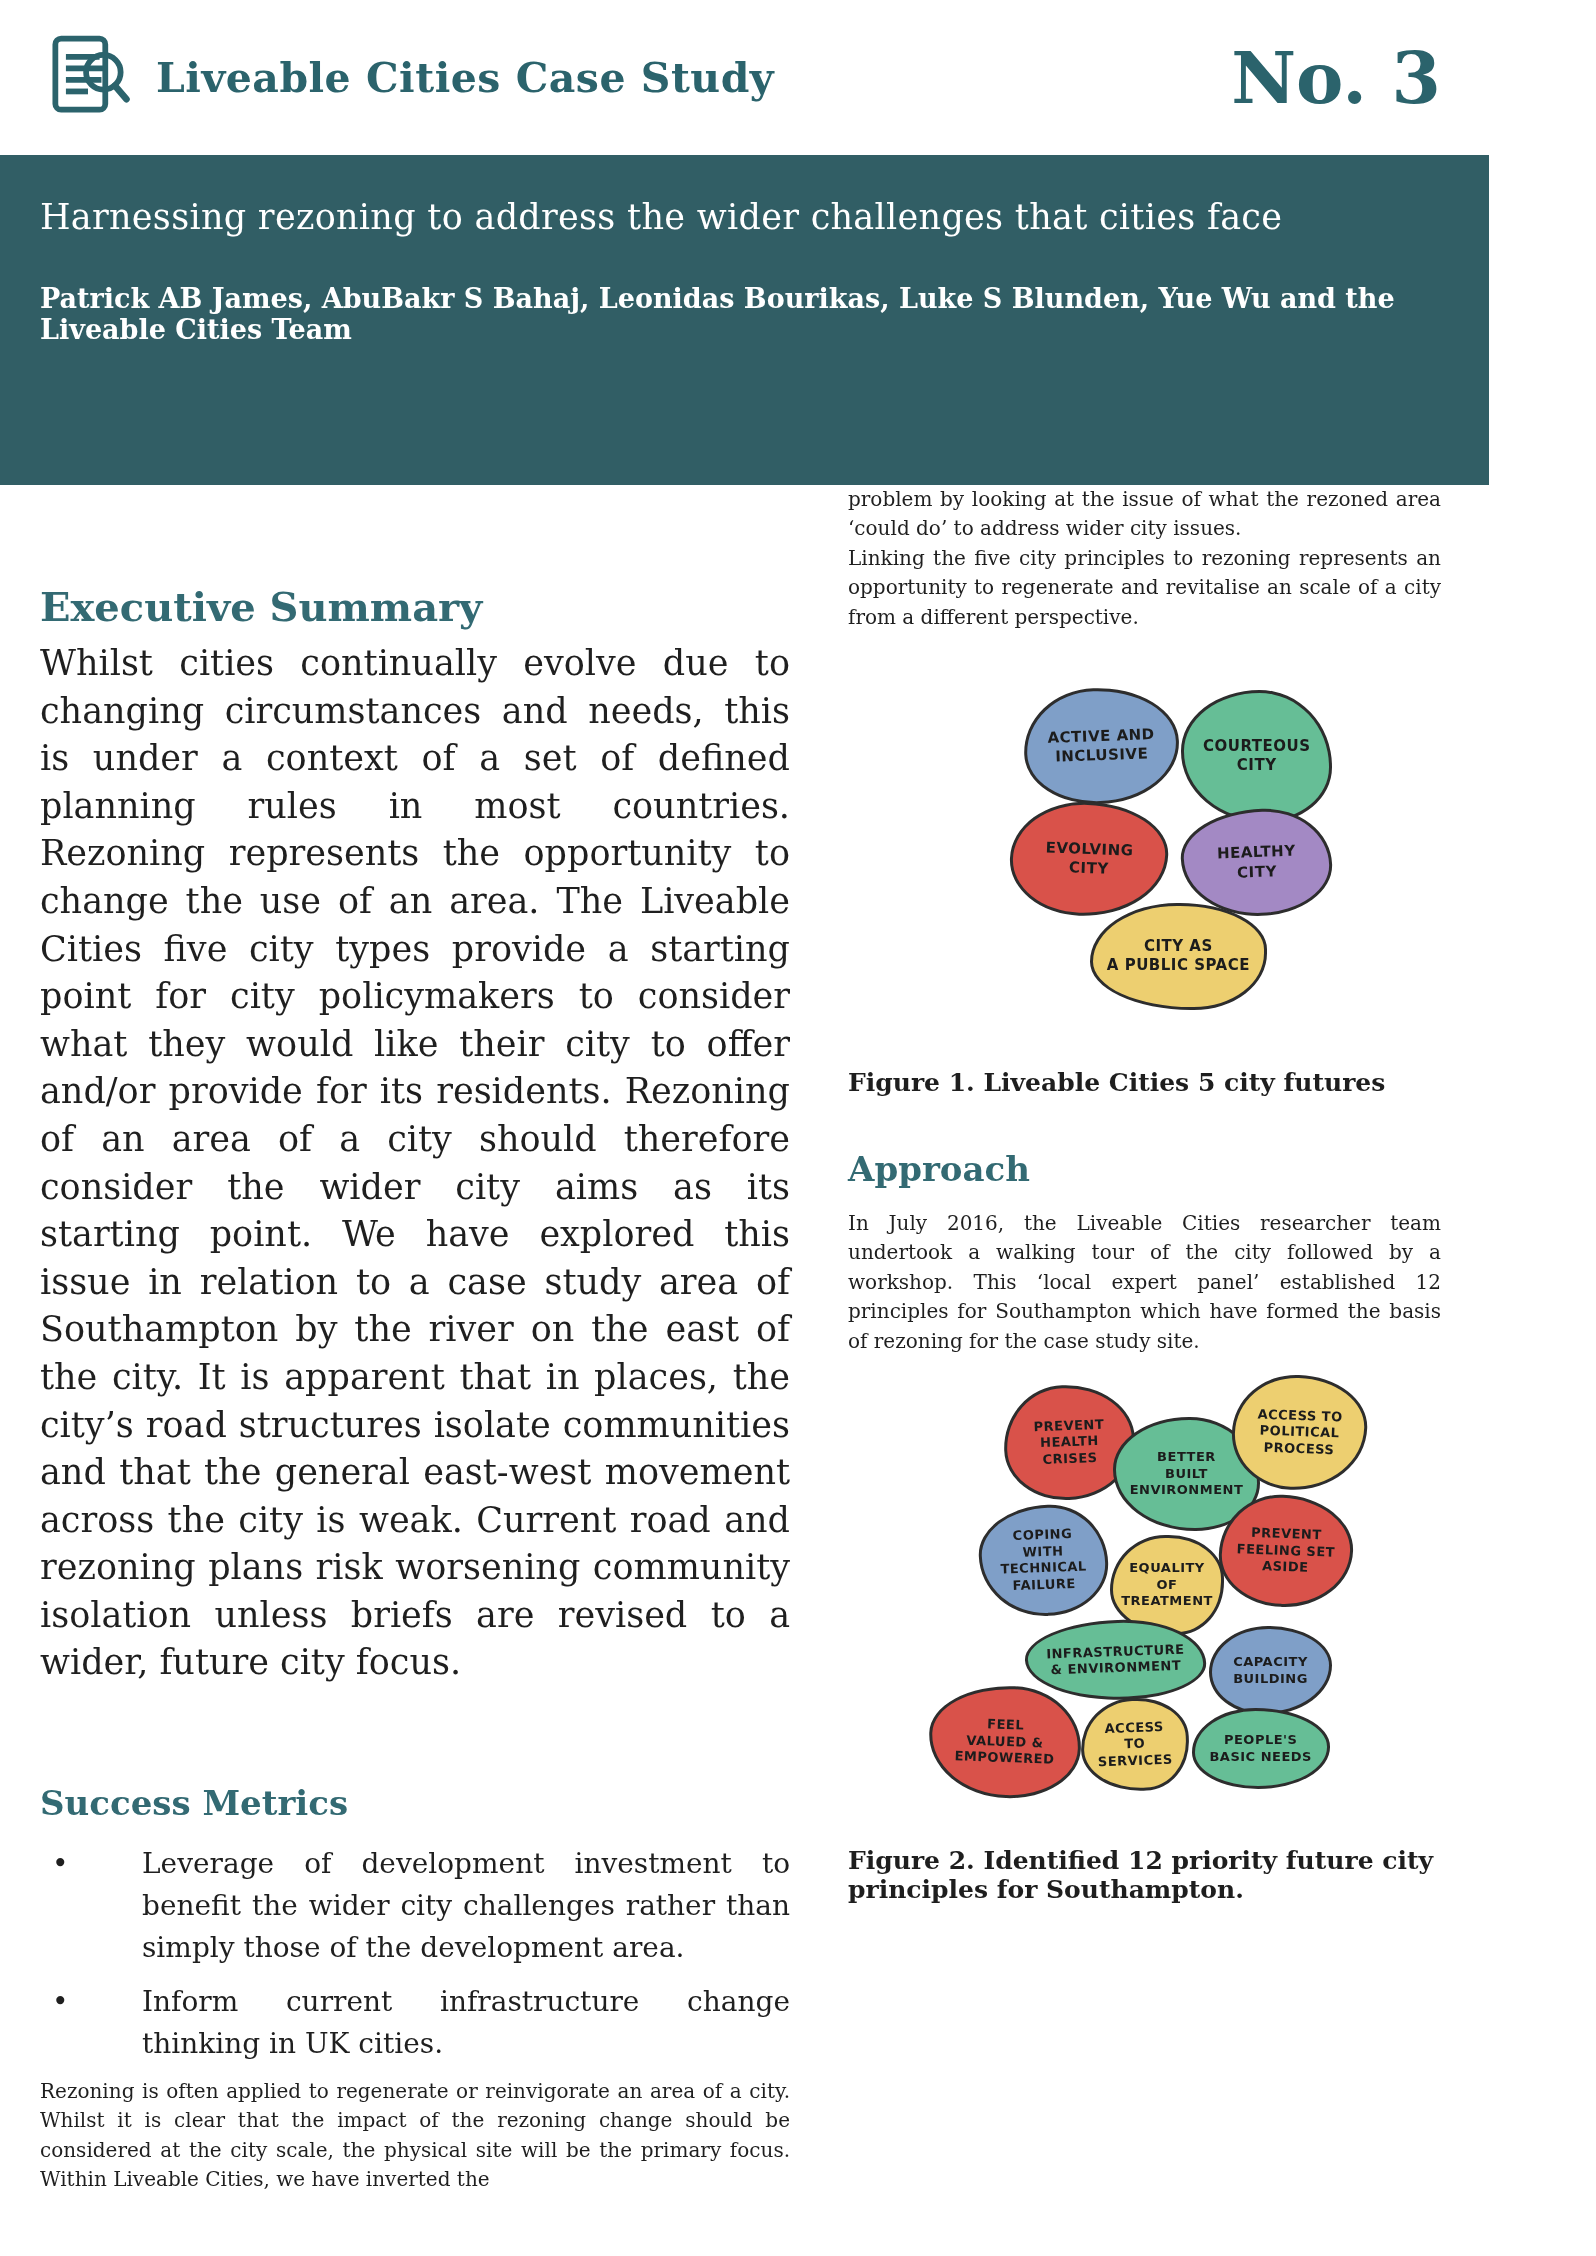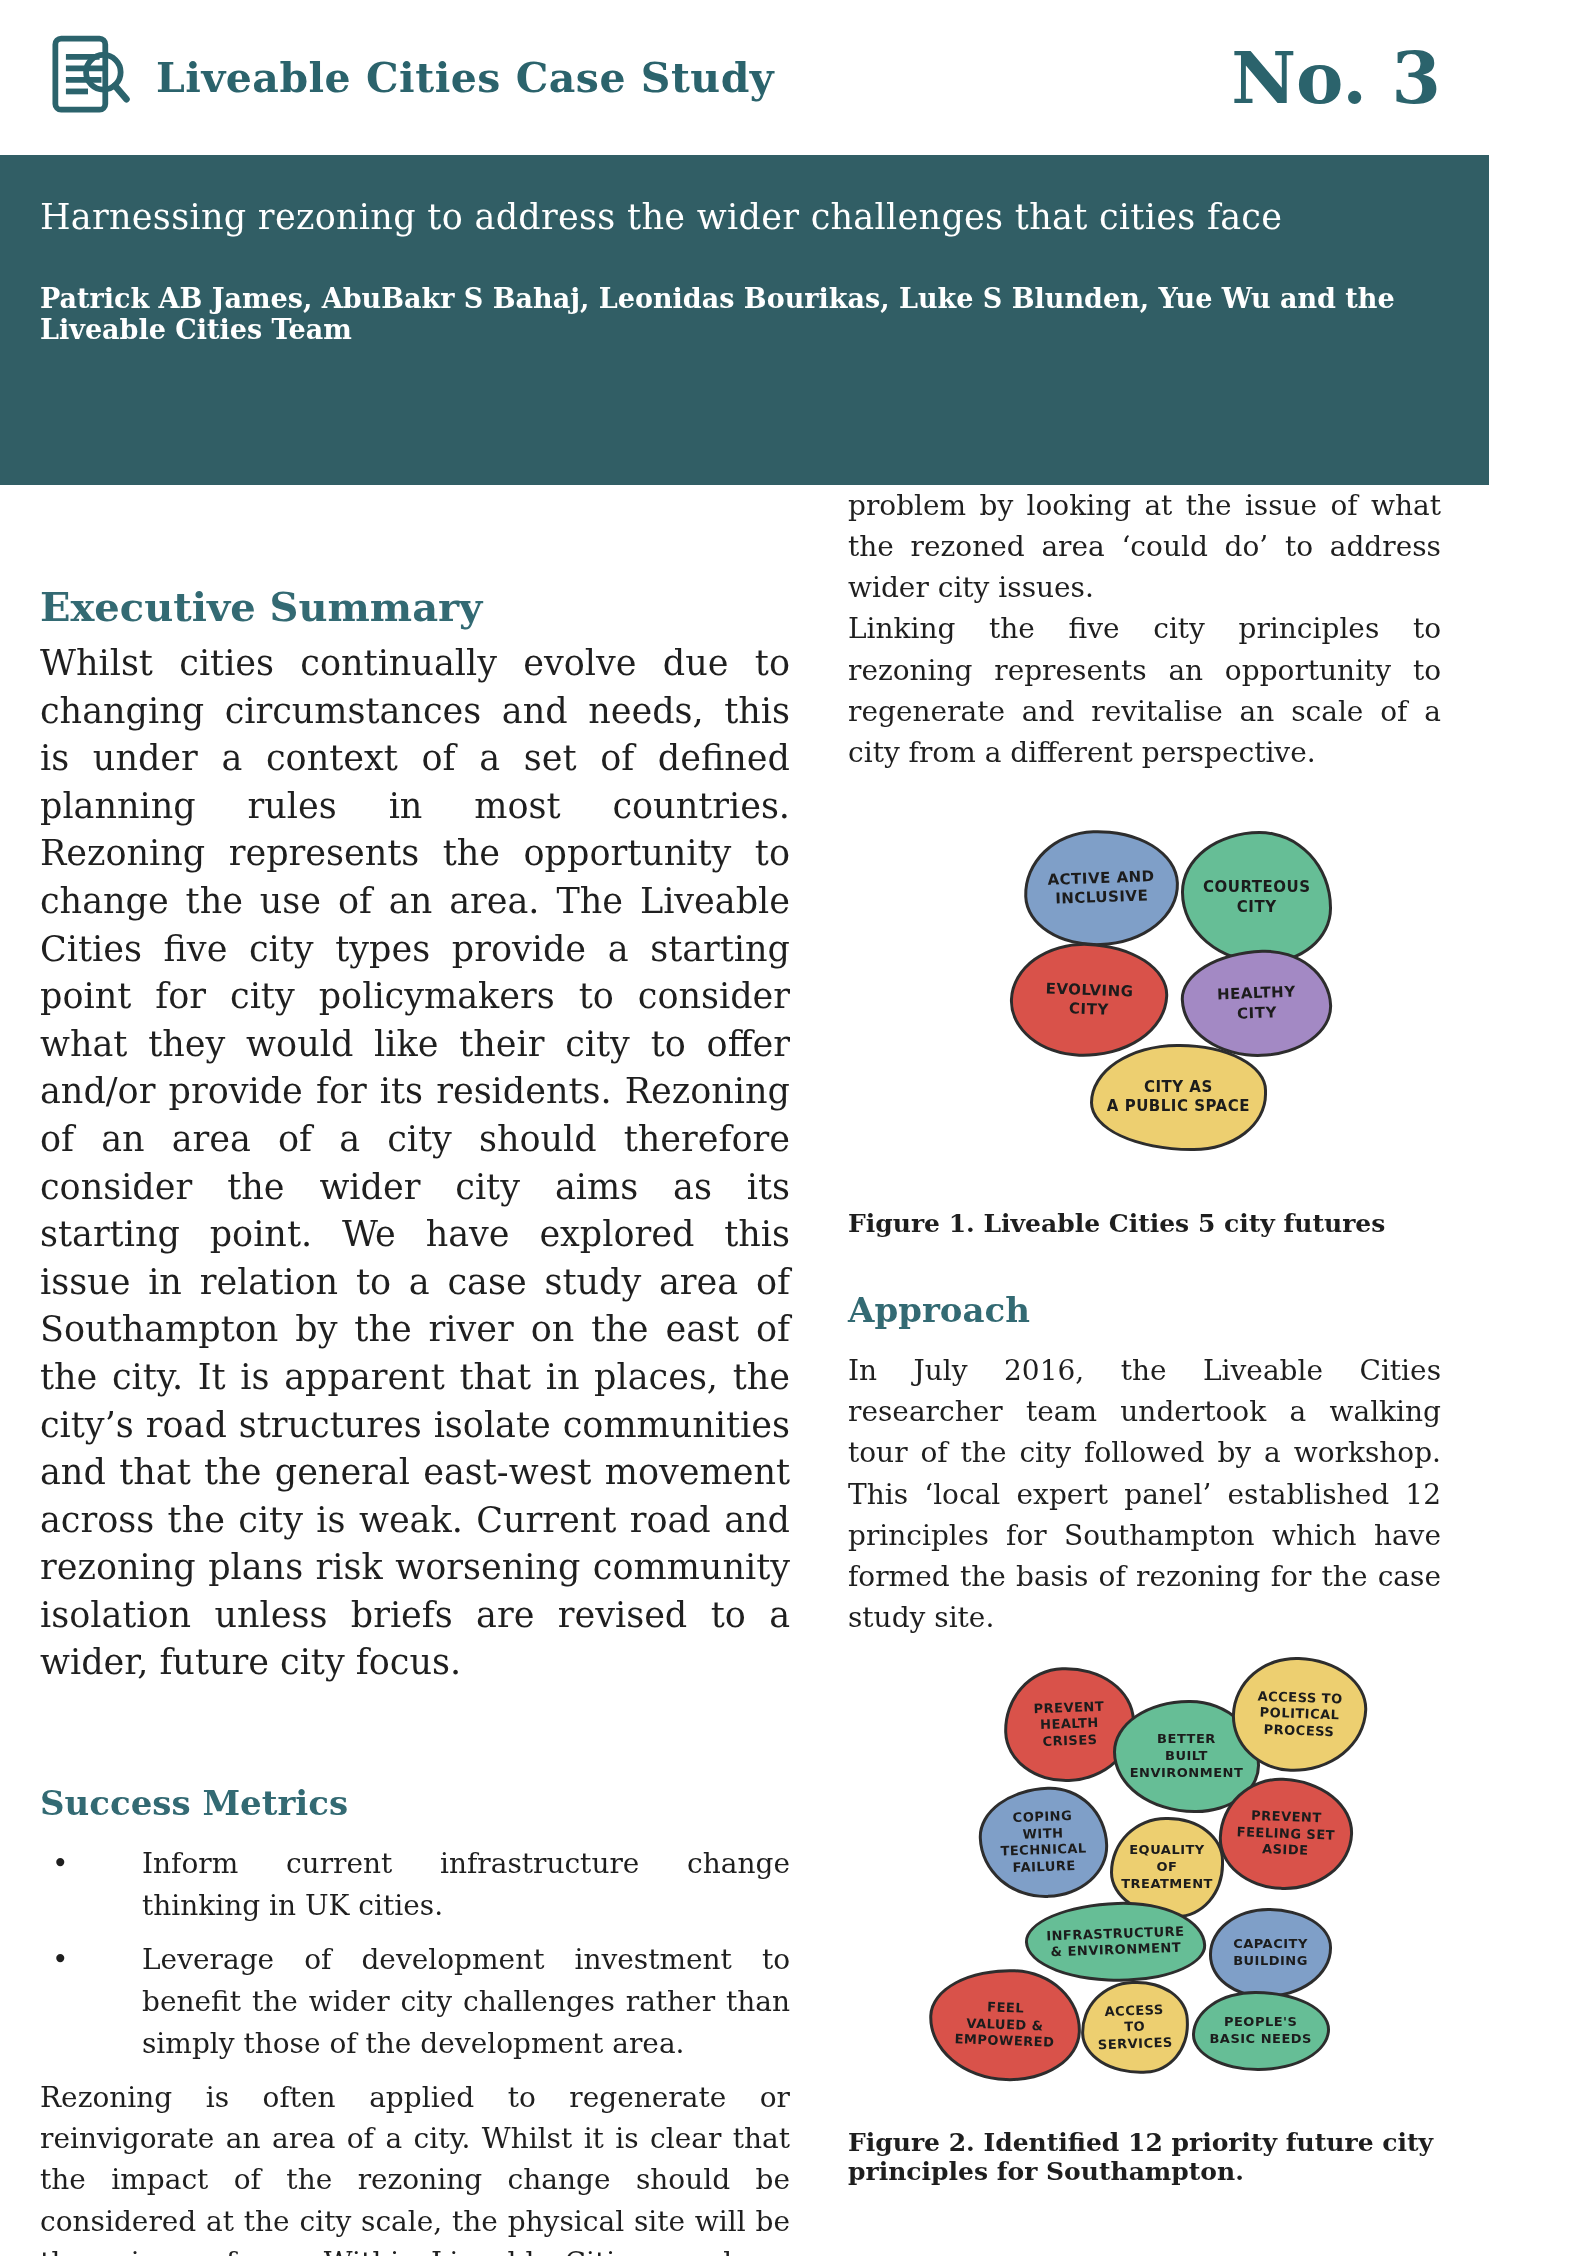--- a/index.html
+++ b/index.html
@@ -25,21 +25,21 @@
   .banner h1 { margin:0; font-size:96px; line-height:1.02; font-weight:700; letter-spacing:1px; }
   .subtitle { margin:12px 0 0; font-size:35px; font-weight:500; letter-spacing:0.3px; }
   .authors { margin:46px 0 0; font-size:27px; font-weight:700; }
   
   .content { display:flex; gap:58px; padding:0 48px 0 40px; box-sizing:border-box; }
   .col-left { flex:0 0 750px; width:750px; }
   .col-right { flex:1; min-width:0; }
   h2.sec { color:#336A73; font-size:40px; font-weight:700; margin:98px 0 10px; }
   h3.sec { color:#336A73; font-size:34px; font-weight:700; }
   .lede { font-size:35px; line-height:1.36; text-align:justify; margin:0; color:#1f1f1f; }
-  p.body { font-size:28px; line-height:1.47; text-align:justify; margin:0; color:#1f1f1f; }
+  p.body { font-size:20px; line-height:1.47; text-align:justify; margin:0; color:#1f1f1f; }
   .metrics-head { margin:96px 0 20px; }
   ul.metrics { list-style:none; margin:0; padding:0; font-size:28px; line-height:1.5; color:#1f1f1f; }
   ul.metrics li { position:relative; padding-left:102px; text-align:justify; margin-bottom:12px; }
   ul.metrics li::before { content:"\2022"; position:absolute; left:12px; top:0; }
   .about-head { margin:64px 0 16px; }
   .approach-head { margin:52px 0 20px; }
   .intro1 { margin:88px 0 0; }
   .intro2 { margin:42px 0 0; }
   figure { margin:0; }
   figcaption { font-size:25px; font-weight:700; color:#1e1e1e; }
@@ -89,22 +89,22 @@
   </section>
 
   <main class="content">
 
     <div class="col-left">
       <h2 class="sec">Executive Summary</h2>
       <p class="lede">Whilst cities continually evolve due to changing circumstances and needs, this is under a context of a set of defined planning rules in most countries. Rezoning represents the opportunity to change the use of an area. The Liveable Cities five city types provide a starting point for city policymakers to consider what they would like their city to offer and/or provide for its residents. Rezoning of an area of a city should therefore consider the wider city aims as its starting point. We have explored this issue in relation to a case study area of Southampton by the river on the east of the city. It is apparent that in places, the city’s road structures isolate communities and that the general east-west movement across the city is weak. Current road and rezoning plans risk worsening community isolation unless briefs are revised to a wider, future city focus.</p>
 
       <h3 class="sec metrics-head">Success Metrics</h3>
       <ul class="metrics">
+        <li>Leverage of development investment to benefit the wider city challenges rather than simply those of the development area.</li>
         <li>Inform current infrastructure change thinking in UK cities.</li>
-        <li>Leverage of development investment to benefit the wider city challenges rather than simply those of the development area.</li>
       </ul>
 
       <p class="body">Rezoning is often applied to regenerate or reinvigorate an area of a city. Whilst it is clear that the impact of the rezoning change should be considered at the city scale, the physical site will be the primary focus. Within Liveable Cities, we have inverted the</p>
     </div>
 
     <div class="col-right">
       <p class="body intro1">problem by looking at the issue of what the rezoned area ‘could do’ to address wider city issues.</p>
       <p class="body intro2">Linking the five city principles to rezoning represents an opportunity to regenerate and revitalise an scale of a city from a different perspective.</p>
 
       <figure>

